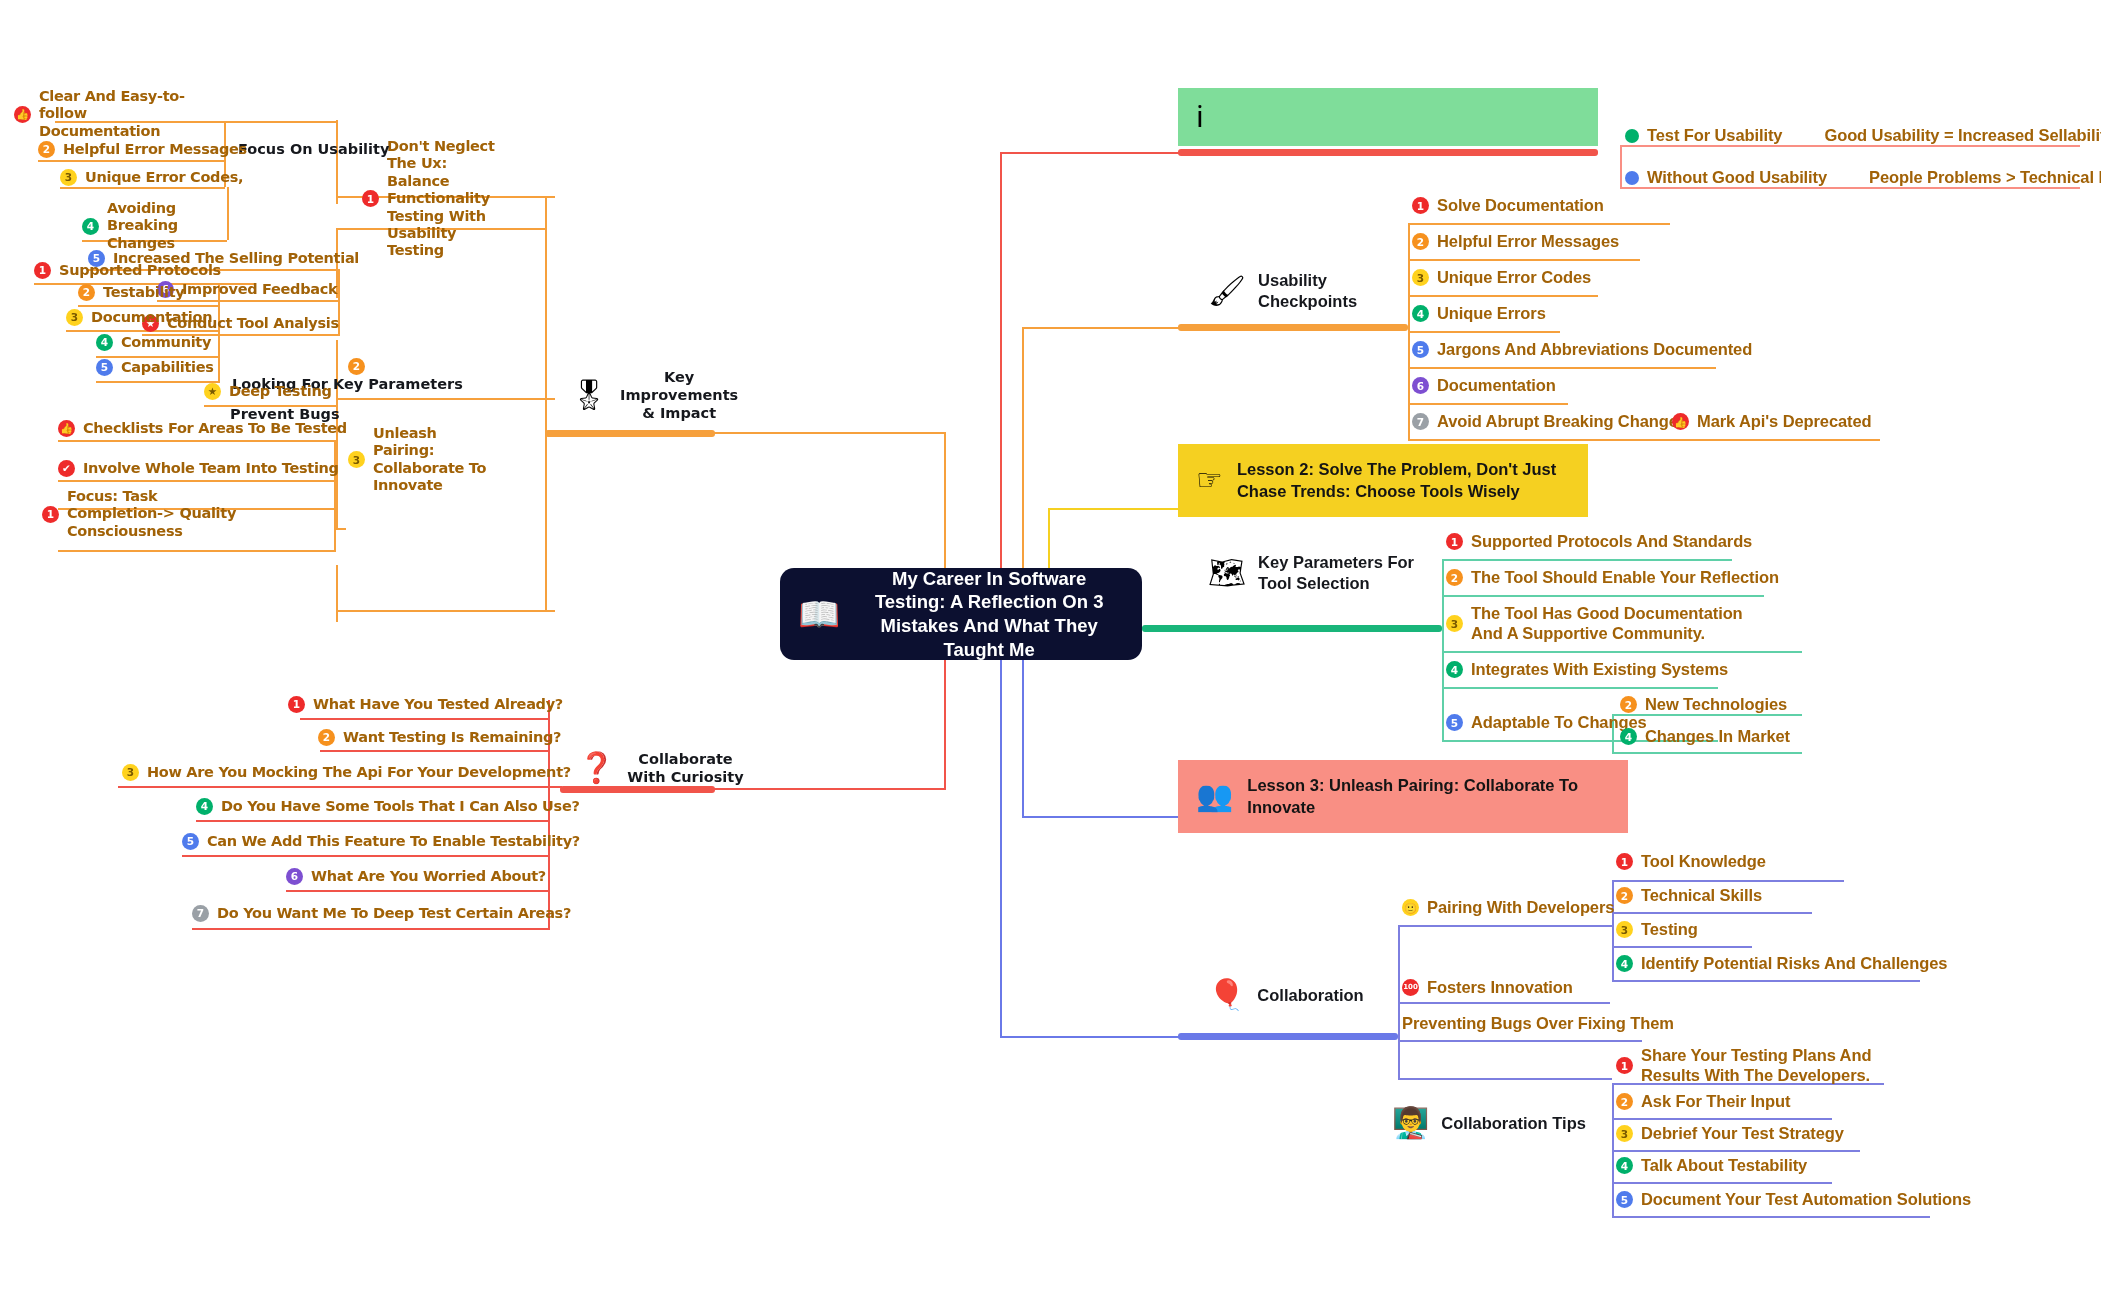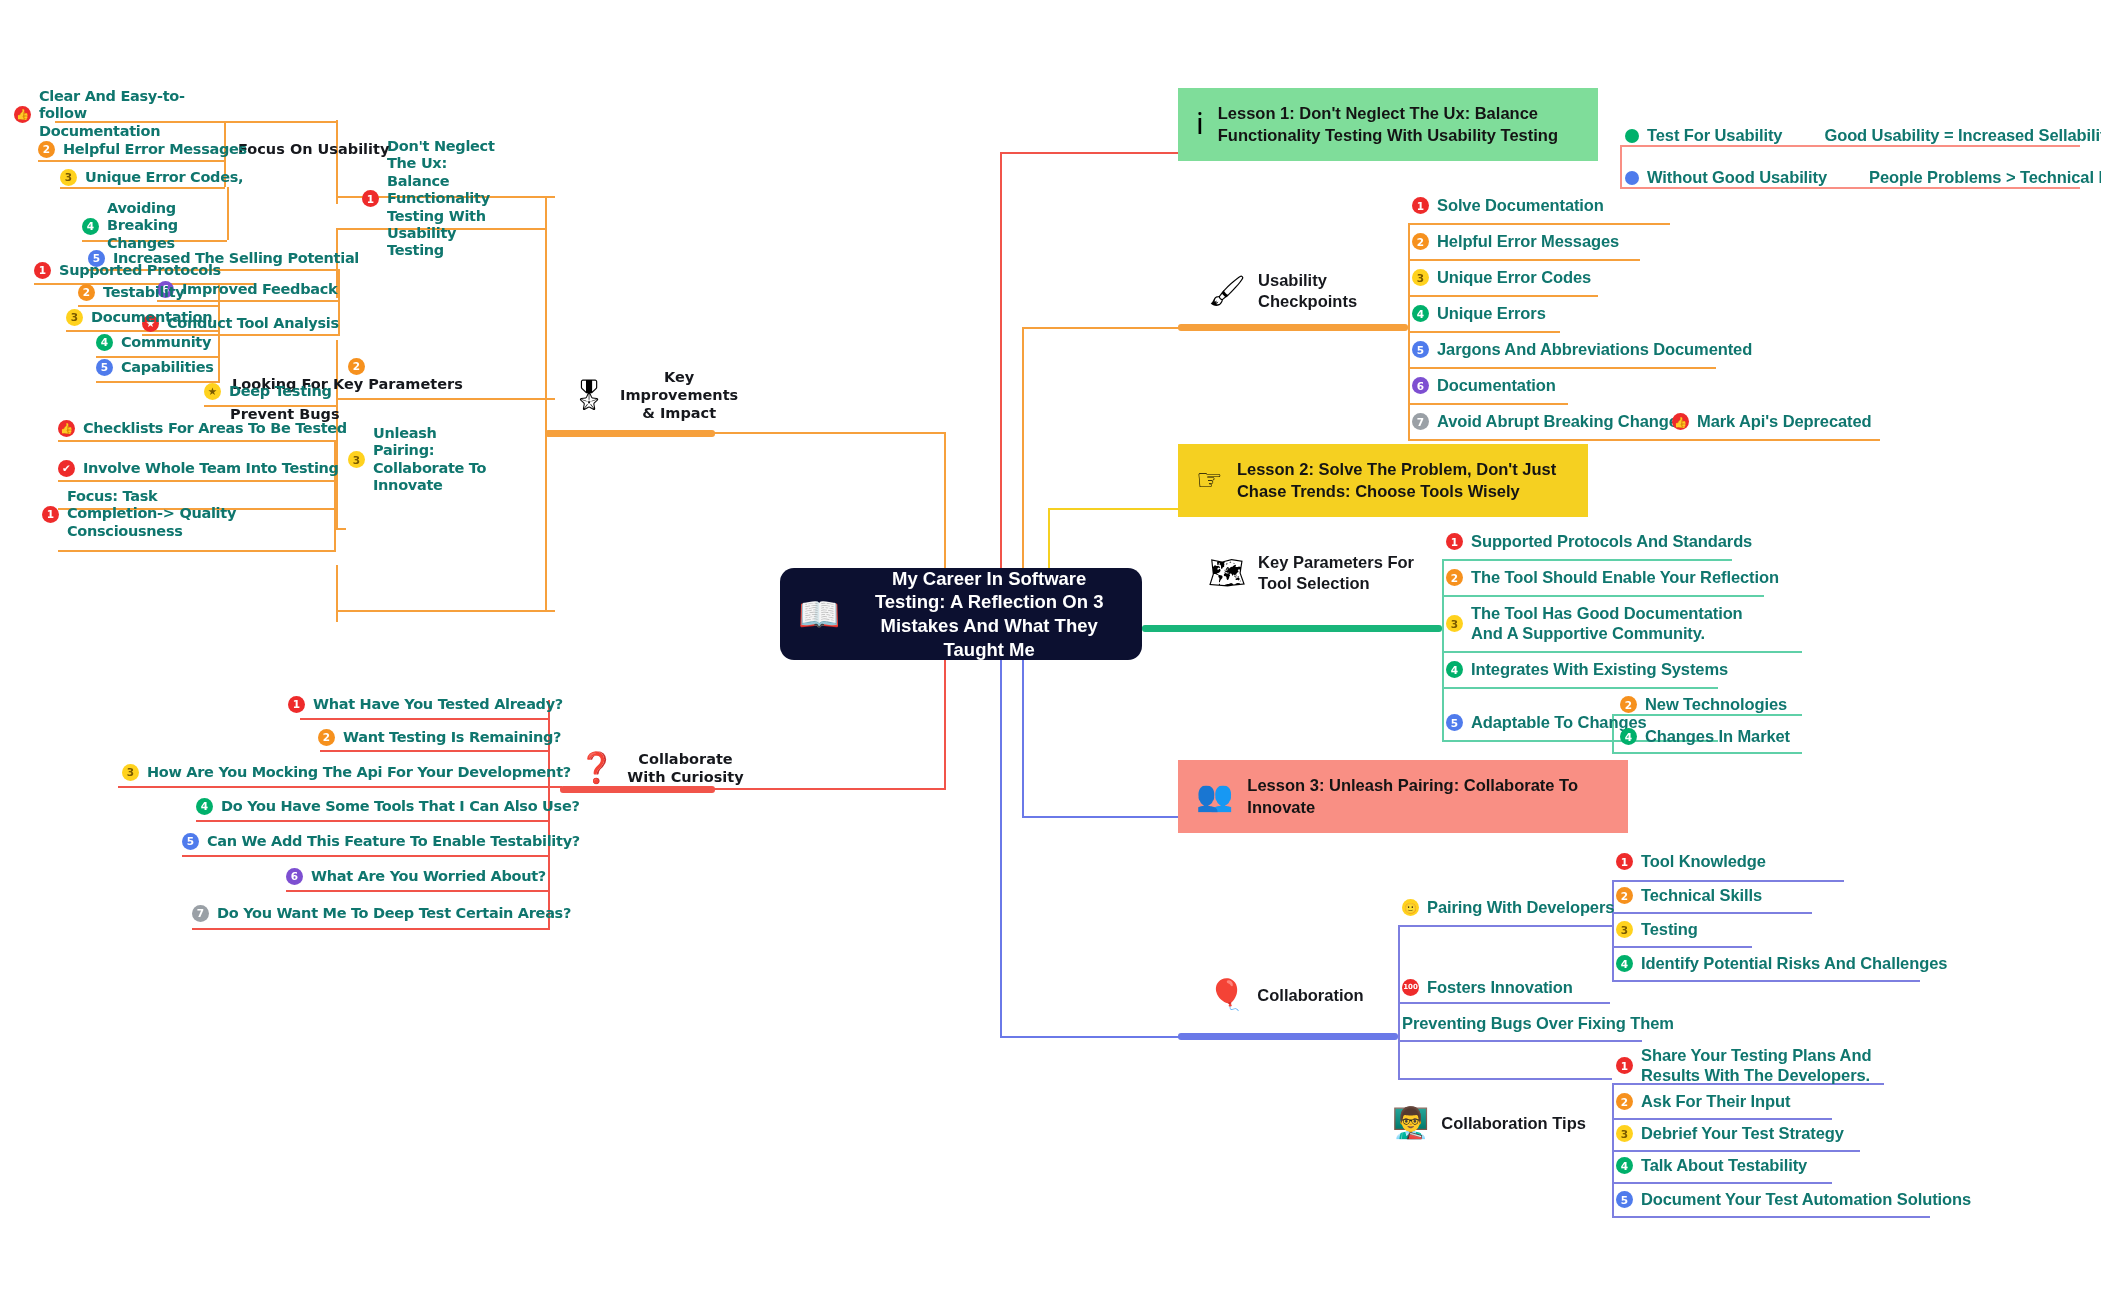--- a/index.html
+++ b/index.html
@@ -19,21 +19,21 @@
   .leaf {
     position: absolute;
     display: flex;
     align-items: center;
     gap: 8px;
     white-space: nowrap;
   }
   .leaf .txt {
     font-size: 16.5px;
     font-weight: 700;
-    color: #0f766e;
+    color: #a16207;
     line-height: 1.2;
     letter-spacing: -0.1px;
   }
   .leaf.wrap .txt { white-space: normal; }
   .underline { position: absolute; height: 2px; }
 
   
   .left .leaf .txt {
     font-family: "DejaVu Sans", sans-serif;
     font-size: 14.5px;
@@ -259,22 +259,20 @@
   <div class="ln lnh purple" style="left:1398px; top:1078px; width:214px;"></div>
   <div class="ln lnv purple" style="left:1398px; top:1036px; height:42px;"></div>
 
   <div id="root">
     <span class="emoji">📖</span>
     <span class="rtxt">My Career In Software Testing: A Reflection On 3 Mistakes And What They Taught Me</span>
   </div>
 
   <div class="lesson" style="left:1178px; top:88px; width:420px; background:#7fdd9a;">
     <span class="emoji">ℹ</span>
-    <span class="ltxt">Lesson 1: Don't Neglect The Ux: Balance
-Functionality Testing With Usability Testing</span>
   </div>
 
   <div class="lesson" style="left:1178px; top:444px; width:410px; background:#f5d021;">
     <span class="emoji">☞</span>
     <span class="ltxt">Lesson 2: Solve The Problem, Don't Just
 Chase Trends: Choose Tools Wisely</span>
   </div>
 
   <div class="lesson" style="left:1178px; top:760px; width:450px; background:#f98f84;">
     <span class="emoji">👥</span>

